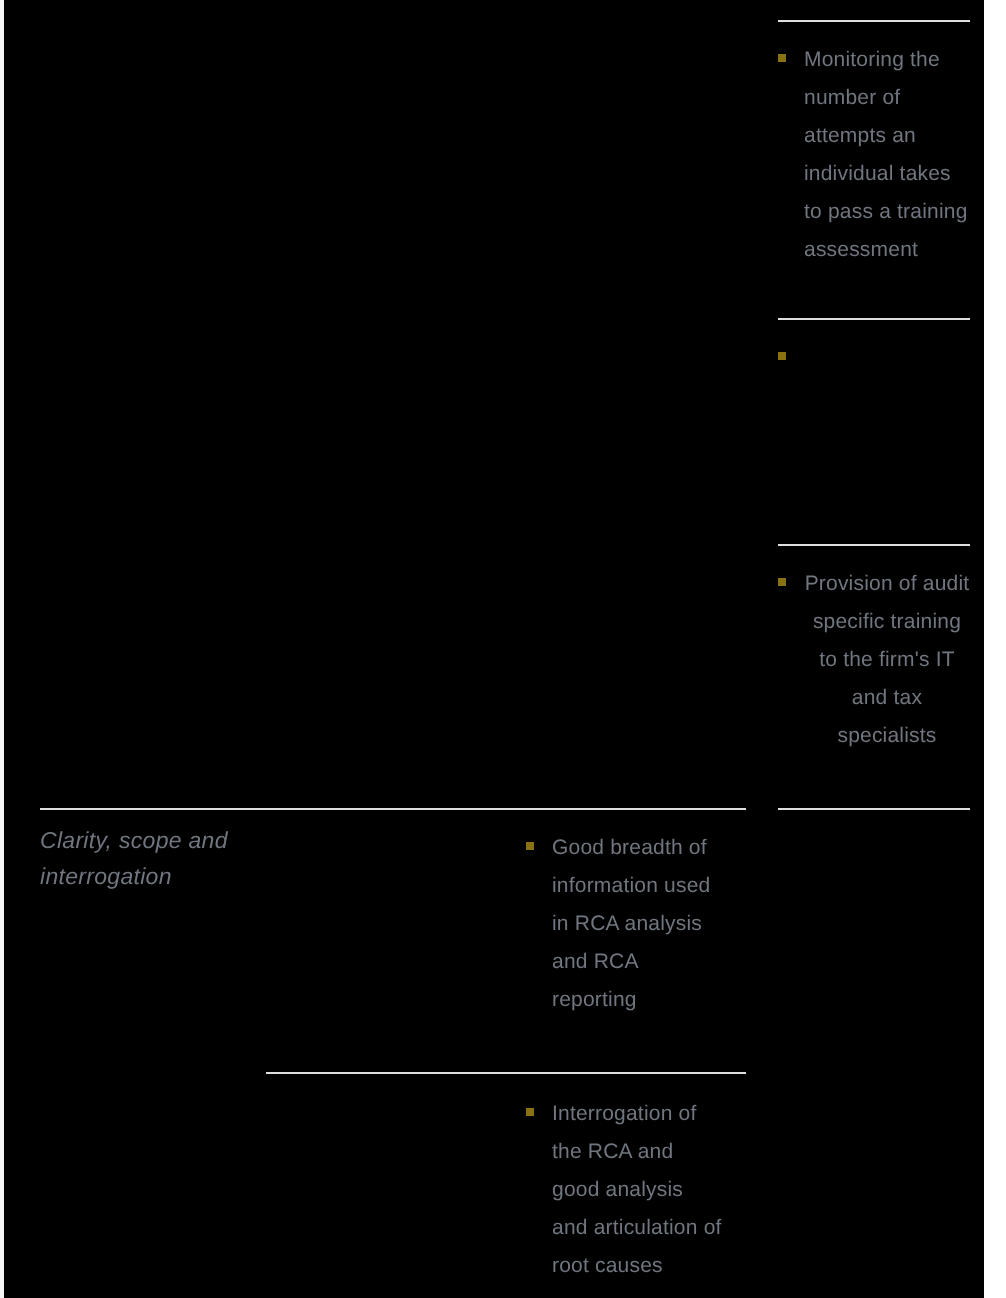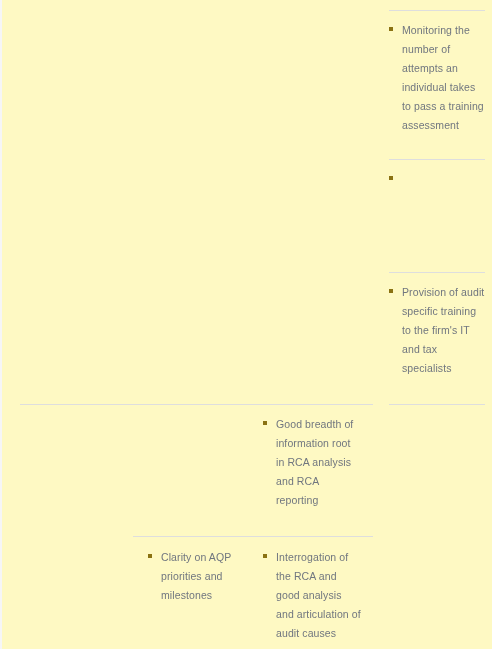--- a/index.html
+++ b/index.html
@@ -71,21 +71,21 @@
     height: 1px;
     background: #dedede;
   }
 
   
   .block { position: absolute; }
 
   
   #rc-item-0 { left: 389px; top: 20px;  width: 96px; }
   #rc-item-1 { left: 389px; top: 169px; width: 96px; }
-  #rc-item-2 { left: 389px; top: 282px; width: 96px; }
+  #rc-item-2 { left: 389px; top: 282px; width: 96px; text-align: center; }
 
   
   #row-label {
     left: 20px;
     top: 413px;
     width: 105px;
     font-style: italic;
     font-size: 11.5px;
     line-height: 17.5px;
     color: #6e747d;
@@ -104,21 +104,21 @@
   #rule-right-1 { left: 389px; top: 159px; width: 96px; }
   #rule-right-2 { left: 389px; top: 272px; width: 96px; }
   #rule-right-3 { left: 389px; top: 404px; width: 96px; }
 
   #rule-main-top   { left: 20px;  top: 404px; width: 353px; }
   #rule-main-mid   { left: 133px; top: 536px; width: 240px; }
 </style>
 </head>
 <body>
 
-<div id="page" style="background: #fef9c3;">
+<div id="page" style="background: #000000;">
 
   <div id="edge-left"></div>
 
   <div class="rule" id="rule-right-0" style="background: rgb(222, 222, 222);"></div>
 
   <div class="block" id="rc-item-0">
     <ul class="bullets">
       <li>
         <span class="sq-bullet" style="background: rgb(138, 114, 18);"></span>
         <span class="cell-text" style="color: rgb(112, 118, 127);">Monitoring the number of attempts an individual takes to pass a training assessment</span>
@@ -144,45 +144,38 @@
         <span class="sq-bullet" style="background: rgb(138, 114, 18);"></span>
         <span class="cell-text" style="color: rgb(112, 118, 127);">Provision of audit specific training to the firm's IT and tax specialists</span>
       </li>
     </ul>
   </div>
 
   <div class="rule" id="rule-right-3" style="background: rgb(222, 222, 222);"></div>
 
   <div class="rule" id="rule-main-top" style="background: rgb(222, 222, 222);"></div>
 
+  <div class="block" id="row-label" style="color: rgb(112, 118, 127);">Clarity, scope and interrogation</div>
 
 
   <div class="block" id="br1-c2">
     <ul class="bullets">
       <li>
         <span class="sq-bullet" style="background: rgb(138, 114, 18);"></span>
-        <span class="cell-text" style="color: rgb(112, 118, 127);">Good breadth of information root in RCA analysis and RCA reporting</span>
+        <span class="cell-text" style="color: rgb(112, 118, 127);">Good breadth of information used in RCA analysis and RCA reporting</span>
       </li>
     </ul>
   </div>
 
   <div class="rule" id="rule-main-mid" style="background: rgb(222, 222, 222);"></div>
 
-  <div class="block" id="br2-c1">
-    <ul class="bullets">
-      <li>
-        <span class="sq-bullet" style="background: rgb(138, 114, 18);"></span>
-        <span class="cell-text" style="color: rgb(112, 118, 127);">Clarity on AQP priorities and milestones</span>
-      </li>
-    </ul>
-  </div>
 
   <div class="block" id="br2-c2">
     <ul class="bullets">
       <li>
         <span class="sq-bullet" style="background: rgb(138, 114, 18);"></span>
-        <span class="cell-text" style="color: rgb(112, 118, 127);">Interrogation of the RCA and good analysis and articulation of audit causes</span>
+        <span class="cell-text" style="color: rgb(112, 118, 127);">Interrogation of the RCA and good analysis and articulation of root causes</span>
       </li>
     </ul>
   </div>
 
   <div id="edge-right"></div>
 </div>
 
 </body></html>

